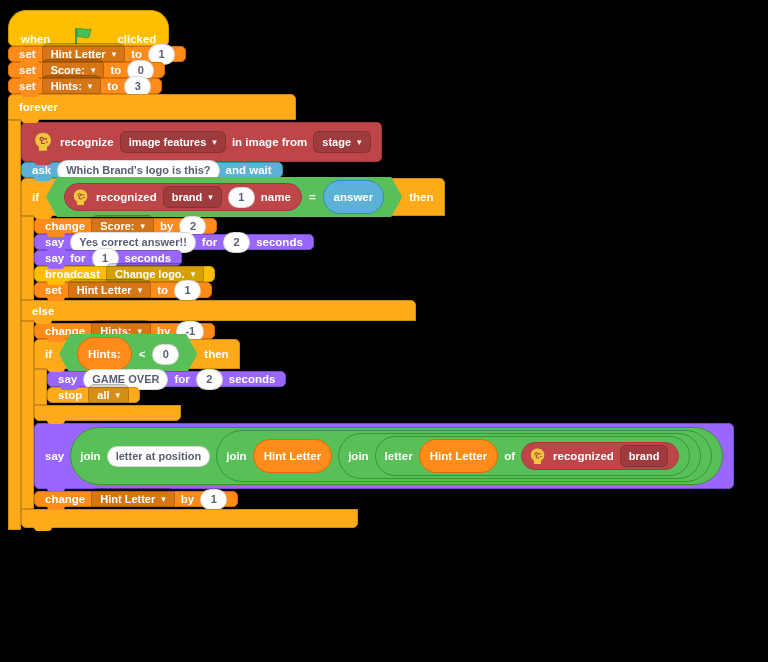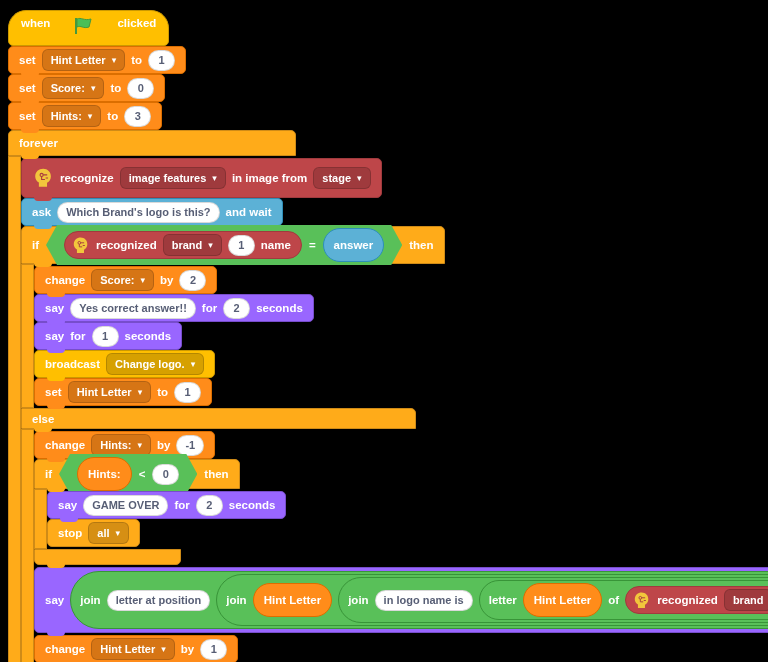--- a/index.html
+++ b/index.html
@@ -12,27 +12,27 @@
 
   
   .events    { background:#FFBF00; border:1px solid #CC9900; }
   .variables { background:#FF8C1A; border:1px solid #DB6E00; }
   .control   { background:#FFAB19; border:1px solid #CF8B17; }
   .sensing   { background:#5CB1D6; border:1px solid #2E8EB8; }
   .looks     { background:#9966FF; border:1px solid #774DCB; }
   .ml        { background:#BE4649; border:1px solid #A03A3E; }
 
   .stack { display:flex; align-items:center; gap:6px; padding:0 10px;
-    height:28px; border-radius:5px; width:max-content; }
+    height:16px; border-radius:5px; width:max-content; }
   .stack.tall { height:40px; }
   
   .notch::after { content:""; position:absolute; left:12px; bottom:-4px;
     width:18px; height:4px; background:inherit; border-radius:0 0 4px 4px; z-index:2; }
 
-  .hat { display:flex; align-items:flex-start; gap:23px; padding:6px 12px 0 12px;
+  .hat { display:flex; align-items:flex-end; gap:23px; padding:6px 12px 0 12px;
     height:36px; border-radius:18px 18px 5px 5px; width:max-content; }
 
   
   .c-header { display:flex; align-items:center; gap:7px; padding:0 10px;
     border-radius:5px 5px 0 0; width:max-content; }
   .c-body { display:flex; }
   .c-arm { width:13px; flex:0 0 13px; }
   .c-stack { display:flex; flex-direction:column; align-items:flex-start; padding:2px 0; }
   .bar { border-radius:0 0 5px 5px; display:flex; align-items:center; padding:0 10px; }
   .bar.mid { border-radius:0 5px 0 0; }
@@ -291,21 +291,20 @@
                 <span class="join">
                   <span class="lbl">join</span>
                   <span class="oval">letter at position</span>
                   <span class="join">
                     <span class="lbl">join</span>
                     <span class="pill variables">
                       <span class="lbl">Hint Letter</span>
                     </span>
                     <span class="join">
                       <span class="lbl">join</span>
-                      <span class="oval">in logo name is</span>
                       <span class="join">
                         <span class="lbl">letter</span>
                         <span class="pill variables">
                           <span class="lbl">Hint Letter</span>
                         </span>
                         <span class="lbl">of</span>
                         <span class="rep-ml ml">
                           <svg class="icon-head small" viewBox="0 0 24 24">
                               <use href="#g-head"></use>
                             </svg>

